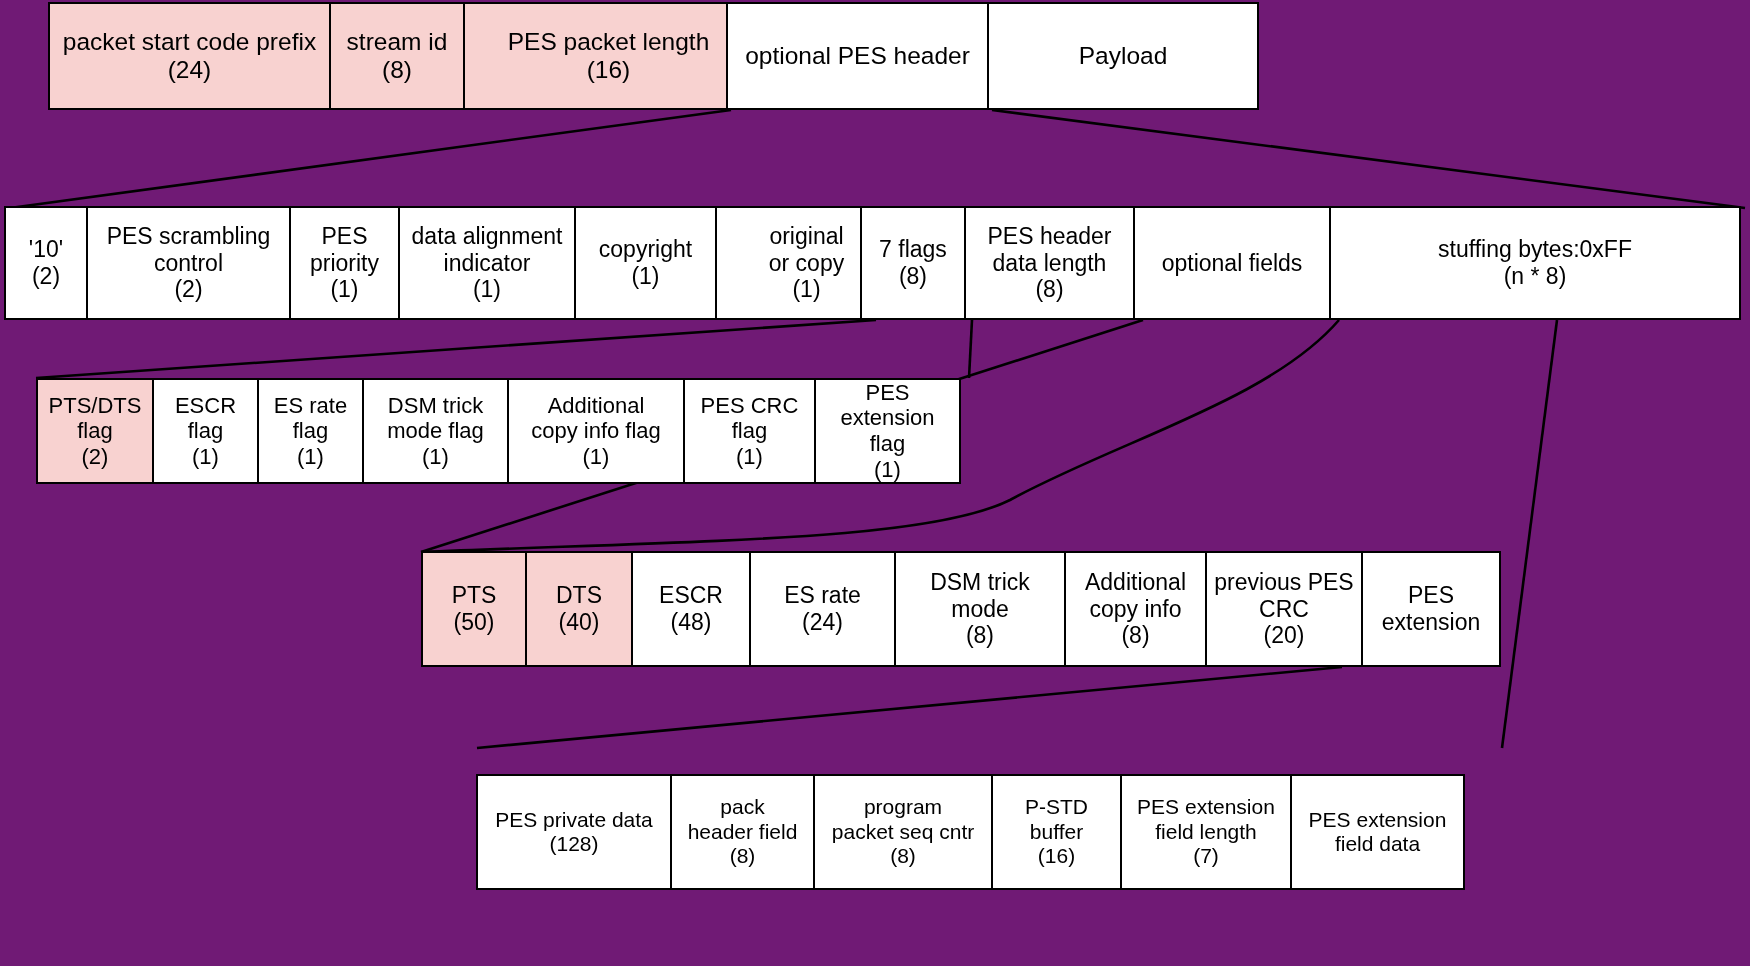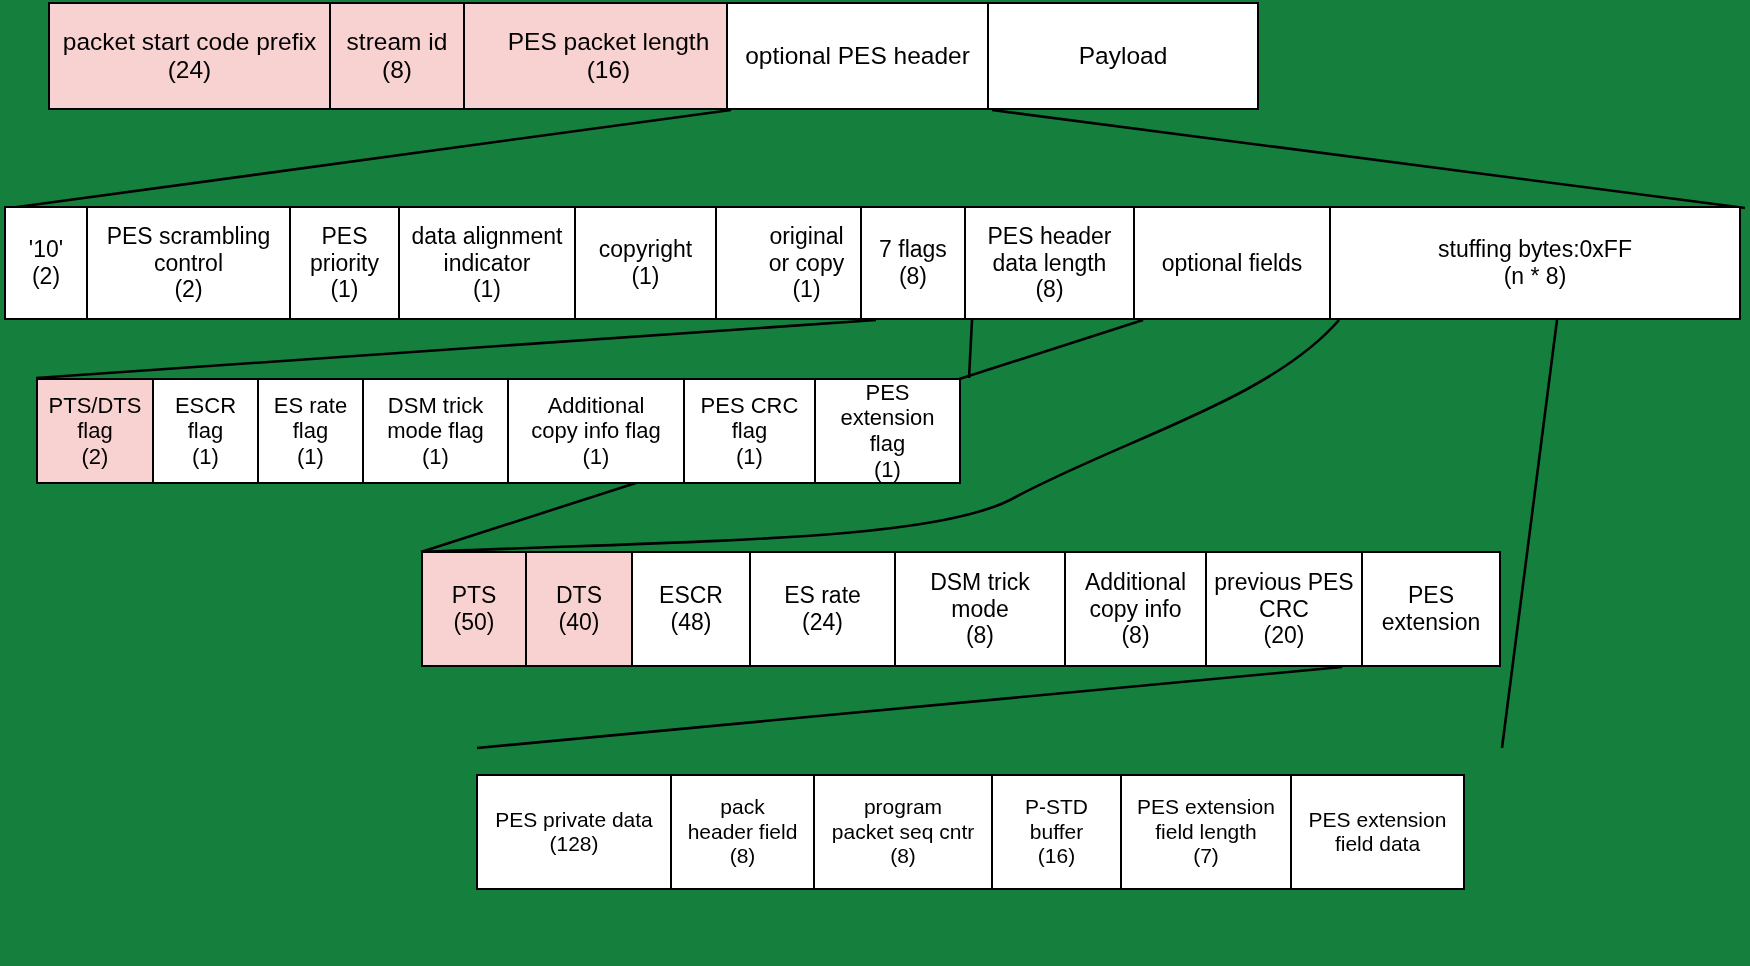--- a/index.html
+++ b/index.html
@@ -10,21 +10,21 @@
   }
   body {
     font-family: "Liberation Sans", sans-serif;
     color: #000000;
   }
   #stage {
     position: relative;
     width: 1750px;
     height: 966px;
     overflow: hidden;
-    background: #15803d;
+    background: #701a75;
   }
   #connectors {
     position: absolute;
     left: 0;
     top: 0;
     width: 1750px;
     height: 966px;
     pointer-events: none;
   }
   .row {

